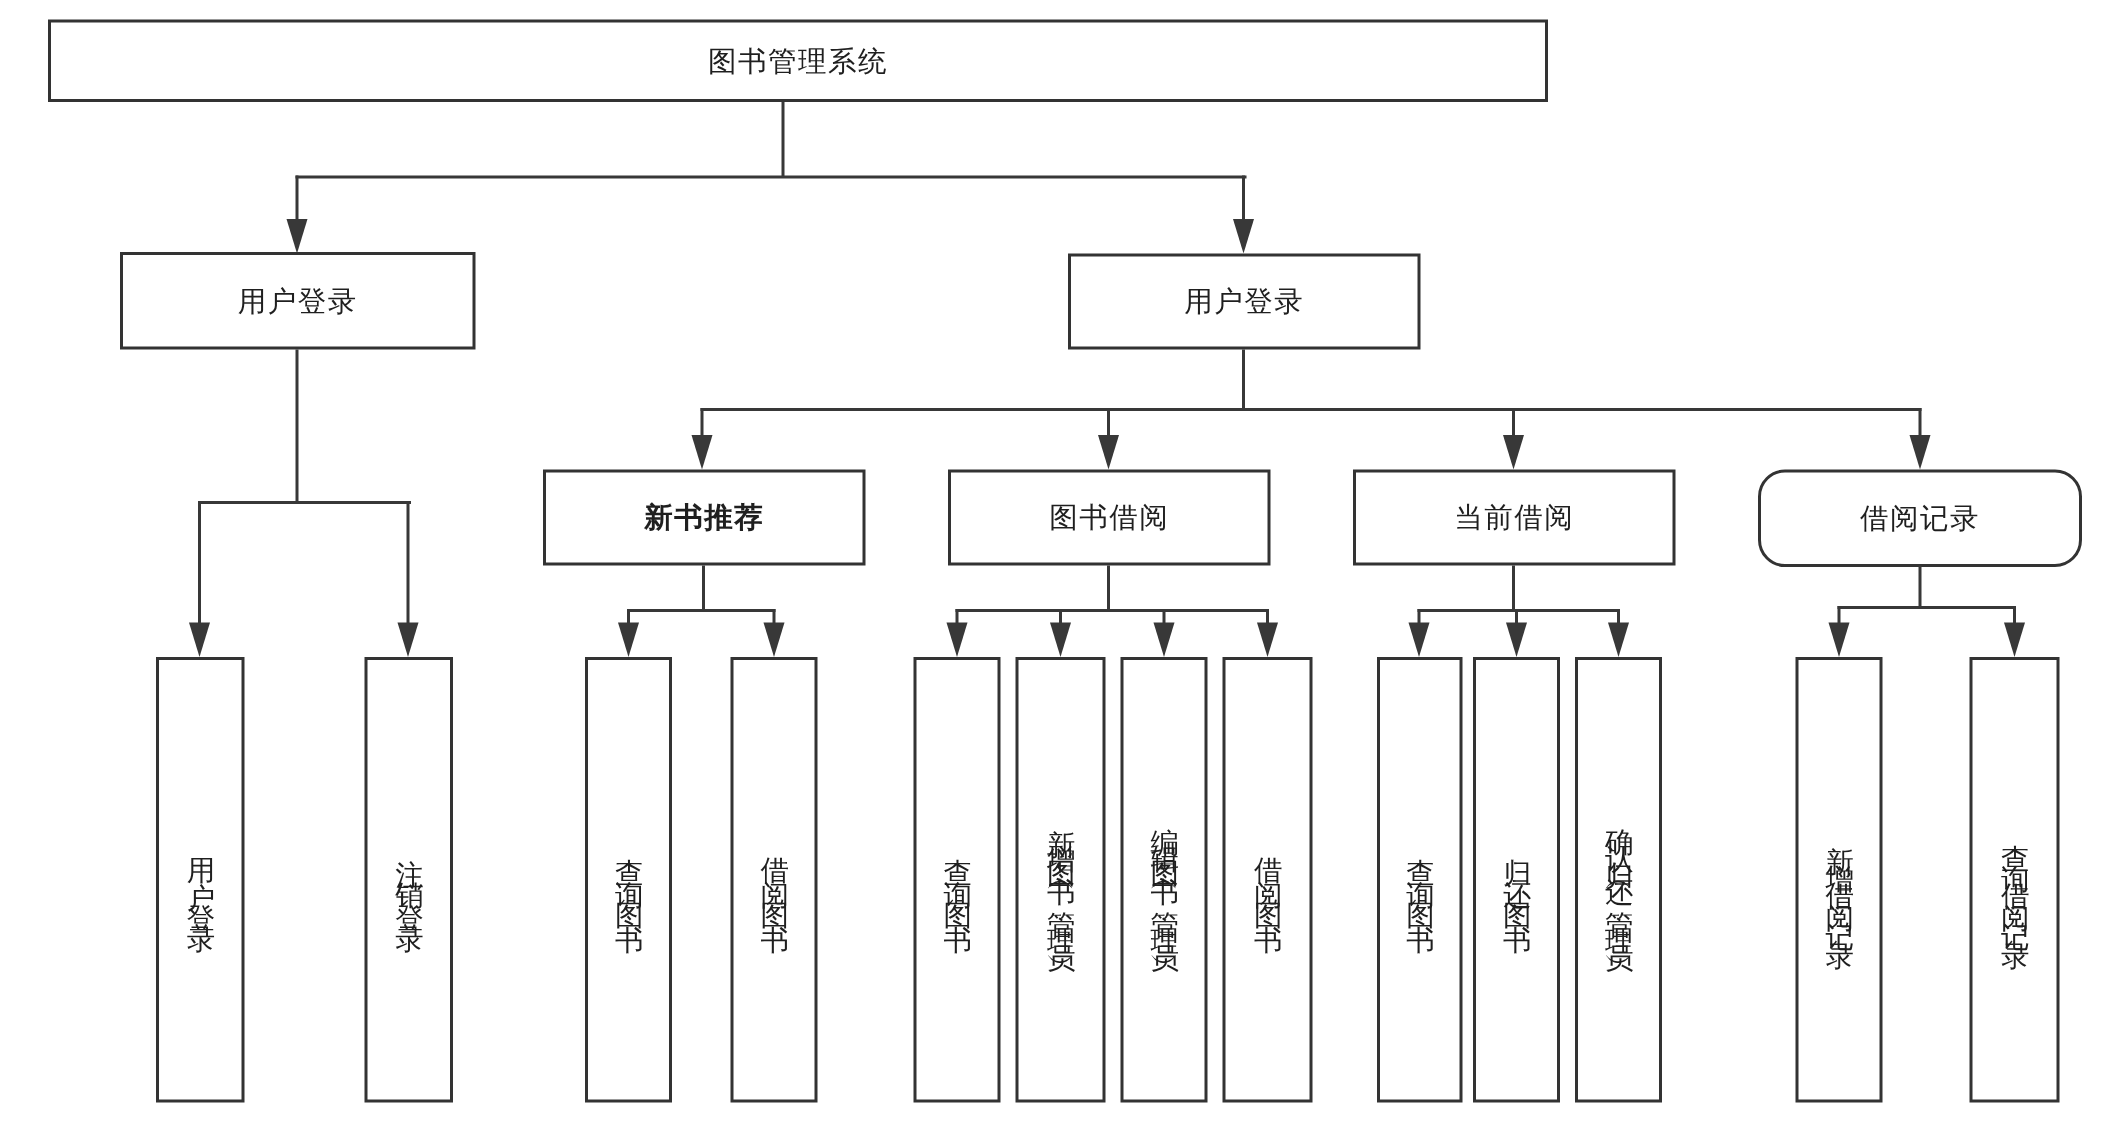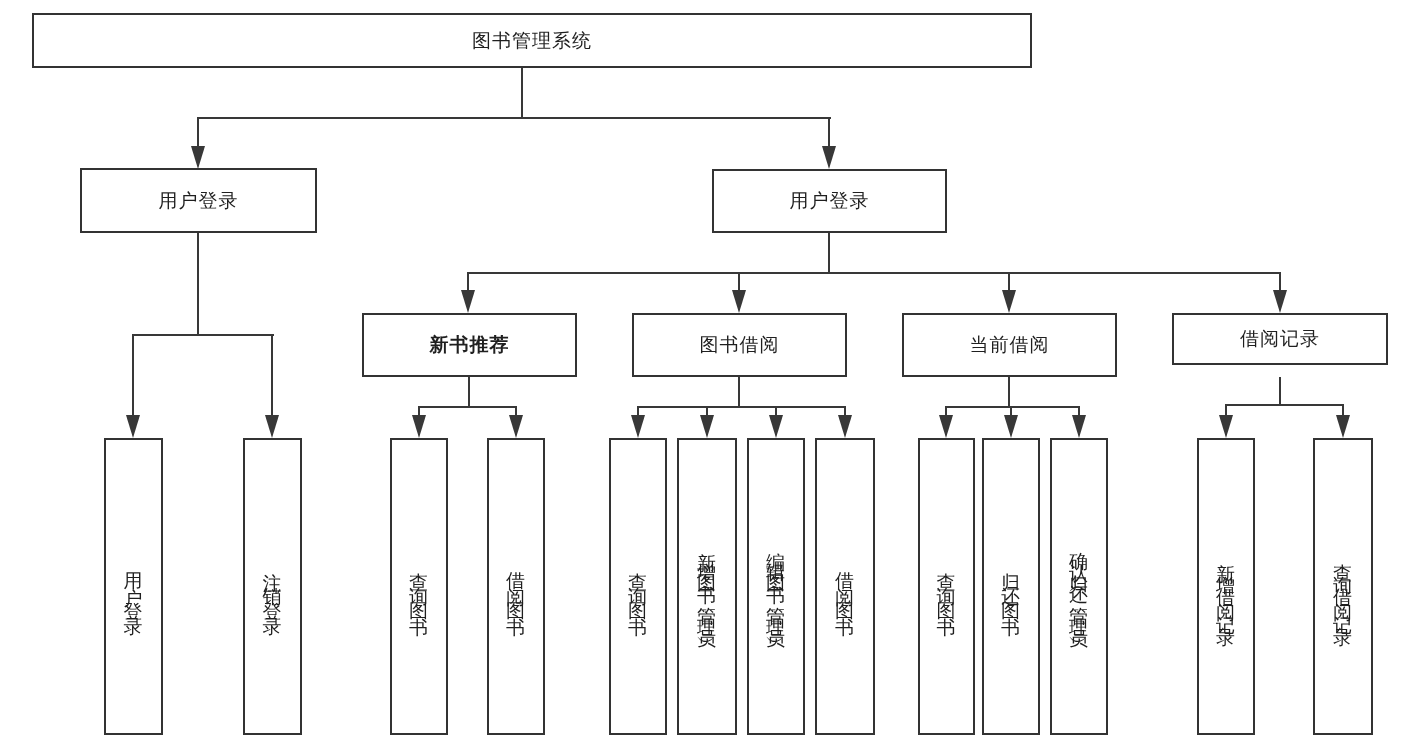--- a/index.html
+++ b/index.html
@@ -48,21 +48,21 @@
 
   <div class="box" style="left:362px;top:313px;width:215px;height:64px;font-weight:bold;">
     <span>新书推荐</span>
   </div>
   <div class="box" style="left:632px;top:313px;width:215px;height:64px;">
     <span>图书借阅</span>
   </div>
   <div class="box" style="left:902px;top:313px;width:215px;height:64px;">
     <span>当前借阅</span>
   </div>
-  <div class="box" style="left:1172px;top:313px;width:216px;height:52px;">
+  <div class="box" style="left:1172px;top:313px;width:216px;height:65px;border-radius:18px;">
     <span>借阅记录</span>
   </div>
 
   <div class="box leaf" style="left:104px;top:438px;width:59px;height:297px;">
     <span>用户登录</span>
   </div>
   <div class="box leaf" style="left:243px;top:438px;width:59px;height:297px;">
     <span>注销登录</span>
   </div>
 

